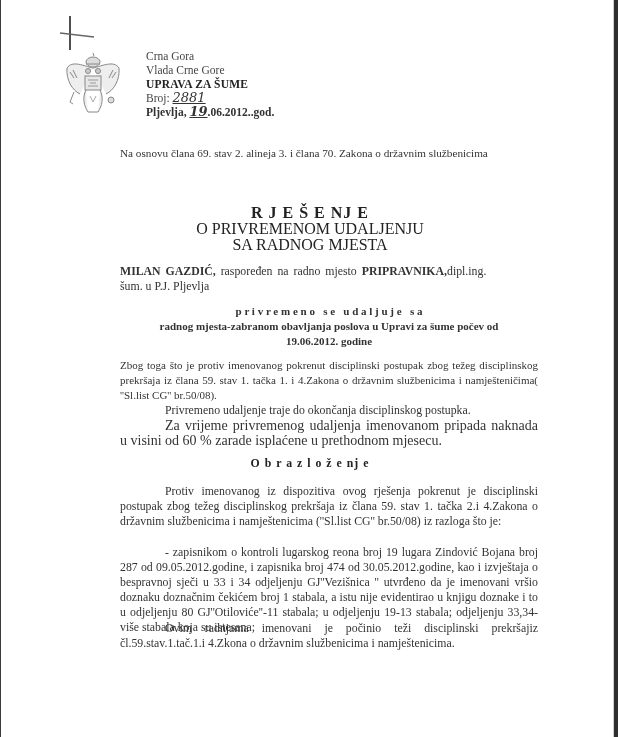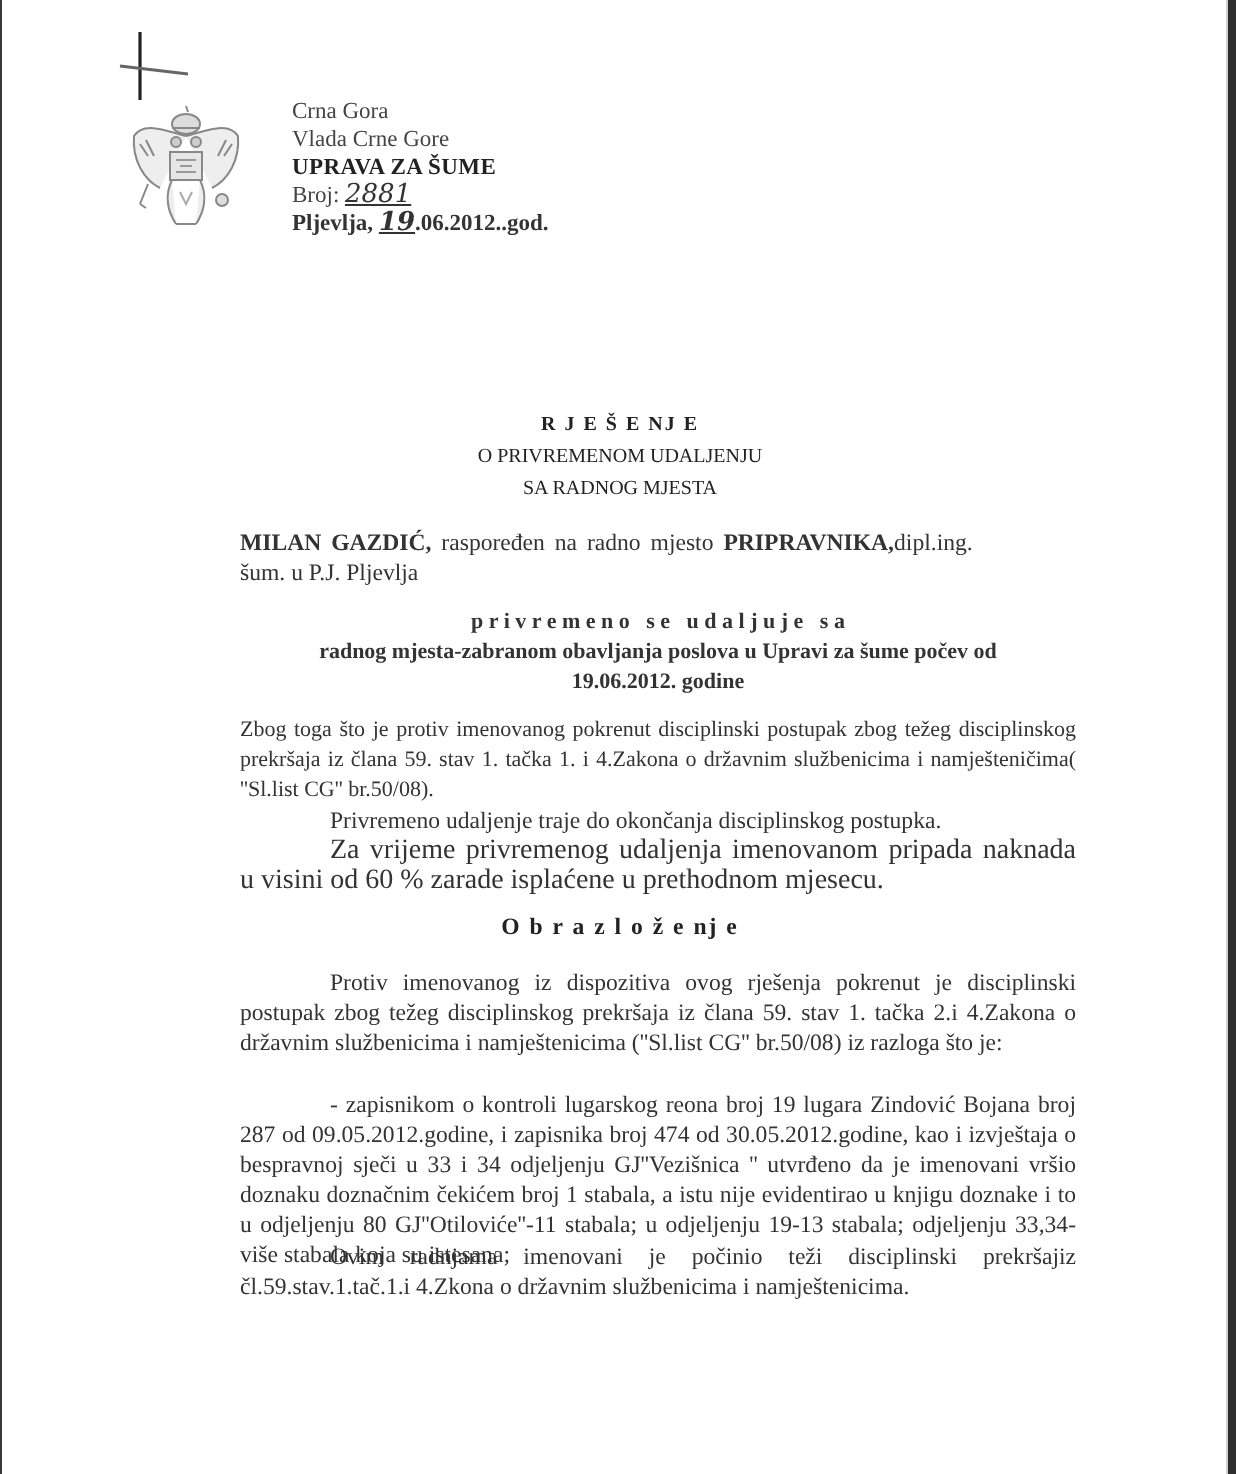--- a/index.html
+++ b/index.html
@@ -20,21 +20,21 @@
   .header .line { white-space:nowrap; }
   .header .bold { font-weight:bold; color:#222; letter-spacing:0.2px; }
   .hand { font-family:"DejaVu Serif", serif; font-style:italic; color:#333; font-size:13px; text-decoration:underline; text-decoration-thickness:1px; }
   .header .place { font-weight:bold; color:#333; }
 
   .para { position:absolute; left:120px; width:418px; font-size:11.2px; line-height:15px; color:#333; }
   .just { text-align:justify; text-align-last:left; }
   .center { text-align:center; }
   .indent { text-indent:45px; }
 
-  .title { position:absolute; left:150px; width:320px; text-align:center; font-weight:bold; font-size:10px; line-height:16px; color:#222; }
+  .title { position:absolute; left:150px; width:320px; text-align:center; font-weight:bold; font-size:16px; line-height:16px; color:#222; }
   .spaced { letter-spacing:3px; }
 
   .bold { font-weight:bold; }
 </style>
 </head>
 <body>
 
 <div class="frame-left"></div>
 <div class="frame-right-shadow"></div>
 <div class="frame-right"></div>
@@ -74,20 +74,21 @@
       <span>Broj:</span>
       <span class="hand">2881</span>
     </div>
     <div class="line place">
       <span>Pljevlja,</span>
       <span class="hand">19</span><span>.06.2012..god.</span>
     </div>
   </div>
 
   <div class="para" style="top:146px;">
+    <div style="white-space:nowrap;">Na osnovu člana 69. stav 2. alineja 3. i člana 70. Zakona o državnim službenicima</div>
   </div>
 
   <div class="title" style="top:205px;">
     <div class="spaced" style="letter-spacing:1px;">R J E Š E NJ E</div>
     <div style="font-weight:normal;">O PRIVREMENOM UDALJENJU</div>
     <div style="font-weight:normal;">SA RADNOG MJESTA</div>
   </div>
 
   <div class="para" style="top:264px; font-size:11.8px;">
     <div style="white-space:nowrap; word-spacing:2px;">

